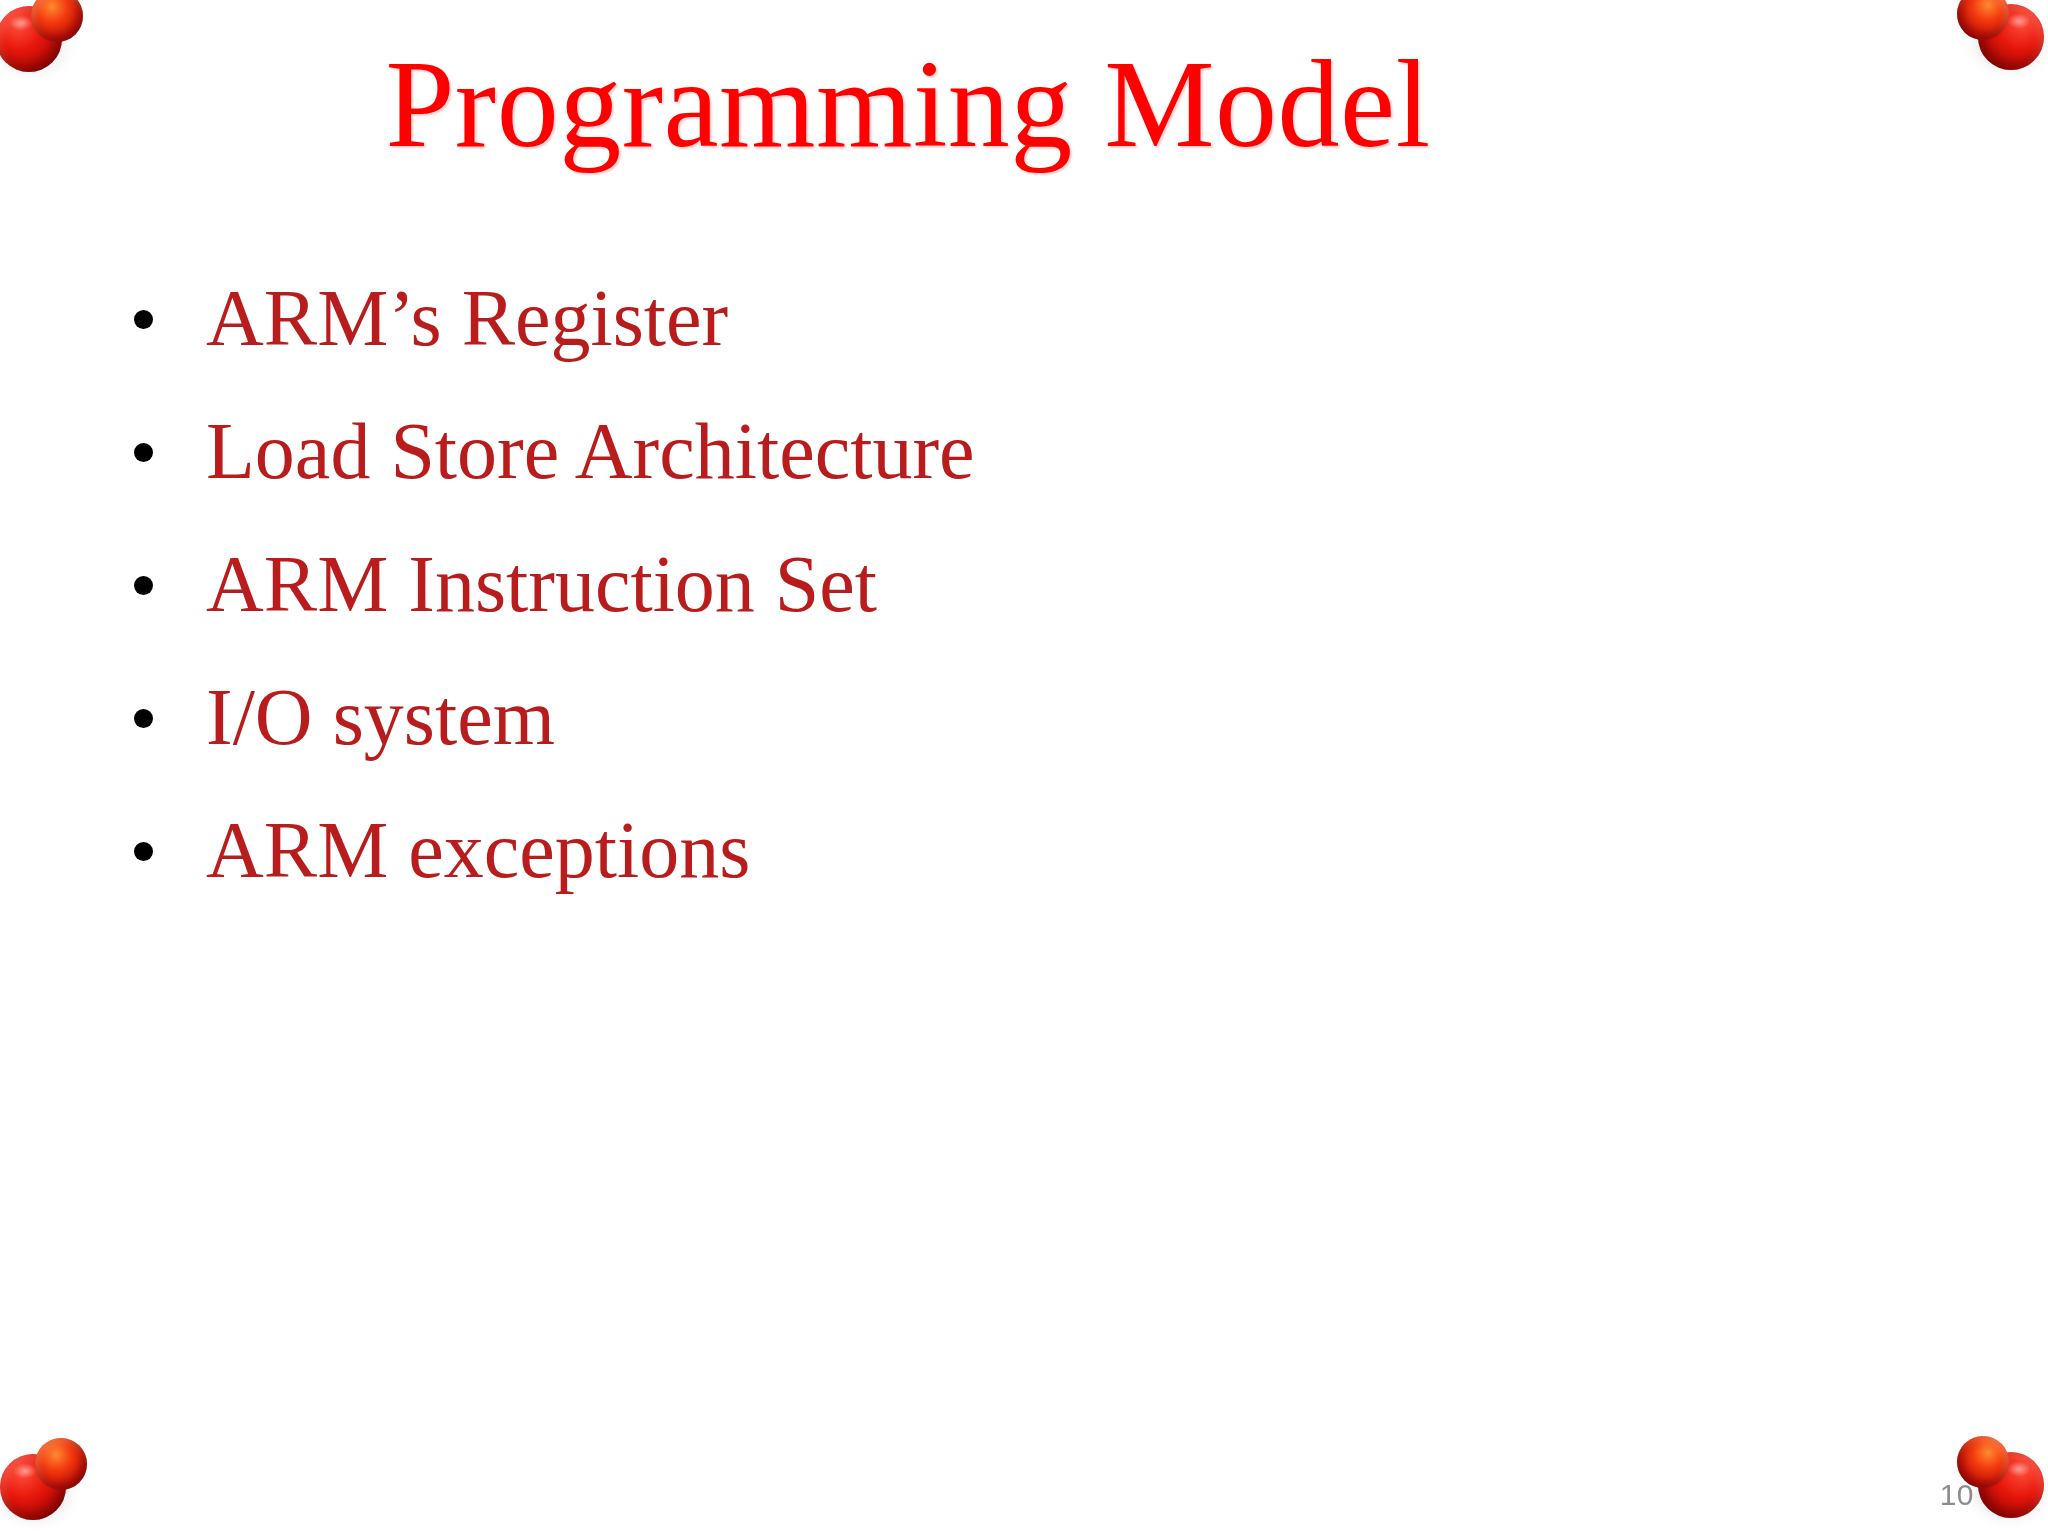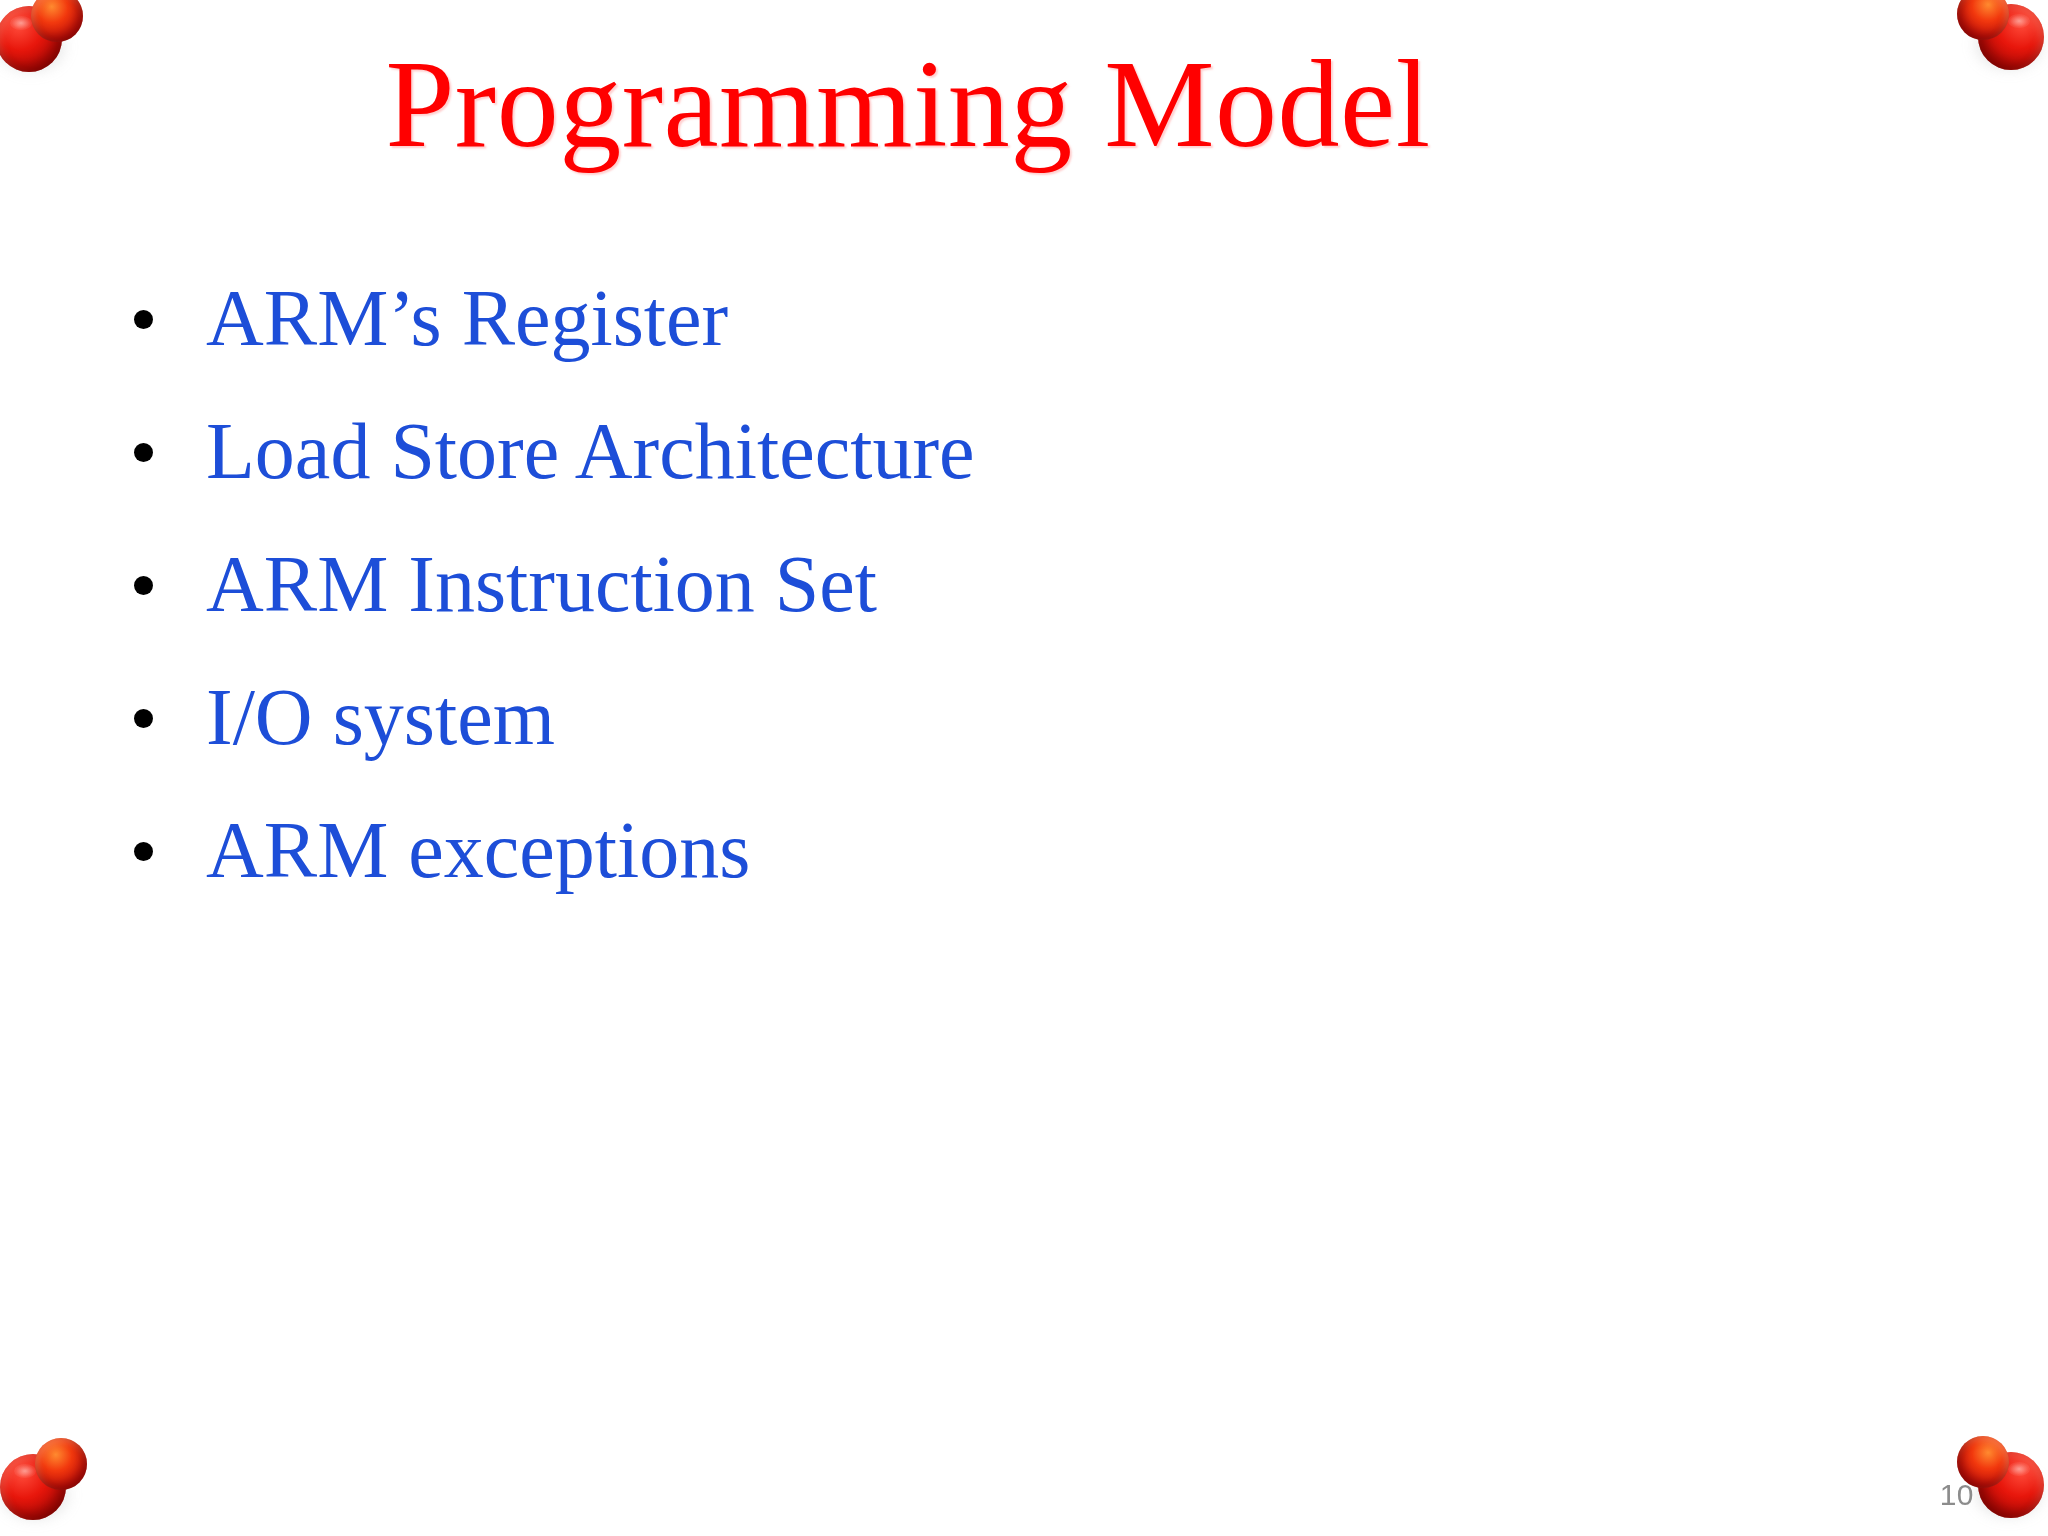--- a/index.html
+++ b/index.html
@@ -50,21 +50,21 @@
     padding: 0;
   }
   #bullet-list li {
     position: relative;
     display: block;
     height: 133px;
     padding-left: 90px;
     font-family: "Liberation Serif", "DejaVu Serif", serif;
     font-size: 80px;
     line-height: 100px;
-    color: #1d4ed8;
+    color: #b91c1c;
     white-space: nowrap;
   }
   #bullet-list li .bullet-dot {
     position: absolute;
     left: 18px;
     top: 42px;
     width: 19px;
     height: 19px;
     border-radius: 50%;
     background: #000000;

